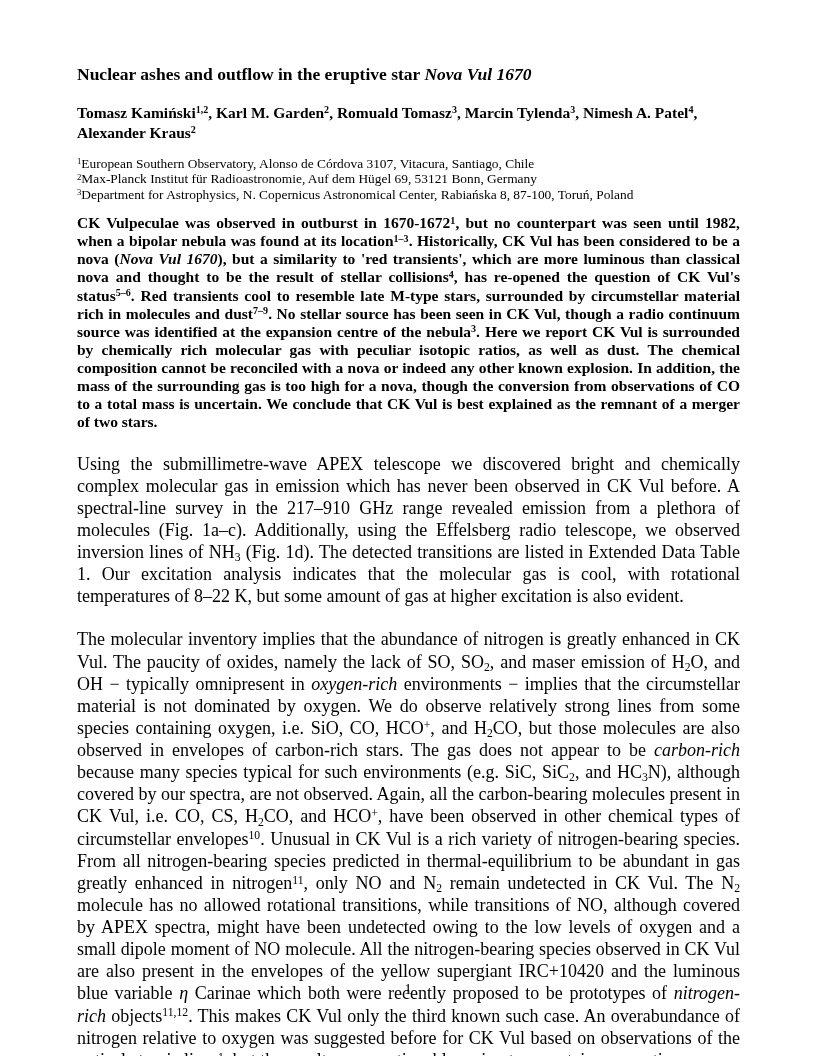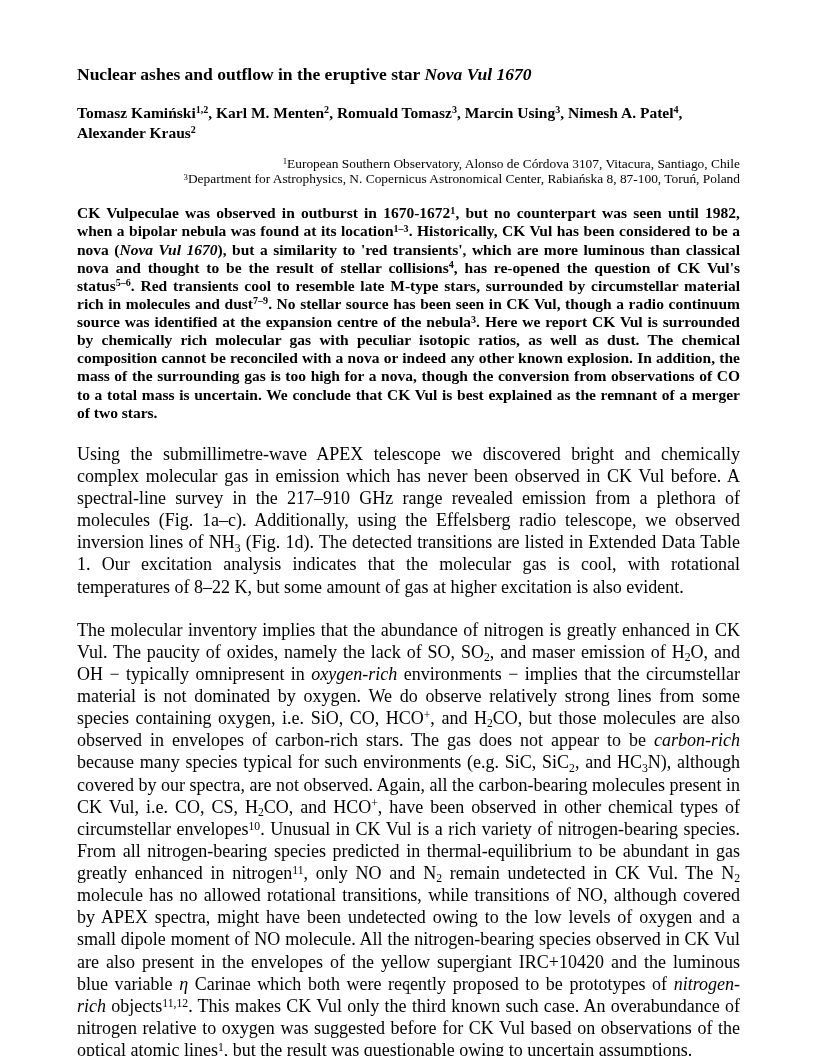--- a/index.html
+++ b/index.html
@@ -29,22 +29,21 @@
   }
   .authors {
     font-size: 15.5px;
     font-weight: bold;
     margin: 0 0 13px 0;
     line-height: 1.28;
   }
   .affiliations {
     font-size: 13.4px;
     line-height: 1.18;
-    margin: 0 0 17px 0;
-    text-align: right;
+    margin: 0 0 11px 0;
   }
   .abstract {
     font-size: 15.5px;
     font-weight: bold;
     text-align: justify;
     line-height: 1.17;
     margin: 8px 0 21px 0;
   }
   .body-para {
     font-size: 18px;
@@ -76,24 +75,25 @@
     font-size: 15px;
   }
 </style>
 </head>
 <body>
 
 <div class="page">
 
   <h1 class="title"><span>Nuclear ashes and outflow in the eruptive star </span><span class="rs-i">Nova Vul 1670</span></h1>
 
-  <p class="authors"><span>Tomasz Kamiński</span><span class="rs-sup">1,2</span><span>, Karl M. Menten</span><span class="rs-sup">2</span><span>, Romuald Tomasz</span><span class="rs-sup">3</span><span>, Marcin Using</span><span class="rs-sup">3</span><span>, Nimesh A. Patel</span><span class="rs-sup">4</span><span>, Alexander Kraus</span><span class="rs-sup">2</span></p>
+  <p class="authors"><span>Tomasz Kamiński</span><span class="rs-sup">1,2</span><span>, Karl M. Garden</span><span class="rs-sup">2</span><span>, Romuald Tomasz</span><span class="rs-sup">3</span><span>, Marcin Tylenda</span><span class="rs-sup">3</span><span>, Nimesh A. Patel</span><span class="rs-sup">4</span><span>, Alexander Kraus</span><span class="rs-sup">2</span></p>
 
   <div class="affiliations">
     <div class="affiliation"><span class="rs-sup">1</span><span>European Southern Observatory, Alonso de Córdova 3107, Vitacura, Santiago, Chile</span></div>
+    <div class="affiliation"><span class="rs-sup">2</span><span>Max-Planck Institut für Radioastronomie, Auf dem Hügel 69, 53121 Bonn, Germany</span></div>
     <div class="affiliation"><span class="rs-sup">3</span><span>Department for Astrophysics, N. Copernicus Astronomical Center, Rabiańska 8, 87-100, Toruń, Poland</span></div>
   </div>
 
   <p class="abstract"><span>CK Vulpeculae was observed in outburst in 1670-1672</span><span class="rs-sup">1</span><span>, but no counterpart was seen until 1982, when a bipolar nebula was found at its location</span><span class="rs-sup">1–3</span><span>. Historically, CK Vul has been considered to be a nova (</span><span class="rs-i">Nova Vul 1670</span><span>), but a similarity to 'red transients', which are more luminous than classical nova and thought to be the result of stellar collisions</span><span class="rs-sup">4</span><span>, has re-opened the question of CK Vul's status</span><span class="rs-sup">5–6</span><span>. Red transients cool to resemble late M-type stars, surrounded by circumstellar material rich in molecules and dust</span><span class="rs-sup">7–9</span><span>. No stellar source has been seen in CK Vul, though a radio continuum source was identified at the expansion centre of the nebula</span><span class="rs-sup">3</span><span>. Here we report CK Vul is surrounded by chemically rich molecular gas with peculiar isotopic ratios, as well as dust. The chemical composition cannot be reconciled with a nova or indeed any other known explosion. In addition, the mass of the surrounding gas is too high for a nova, though the conversion from observations of CO to a total mass is uncertain. We conclude that CK Vul is best explained as the remnant of a merger of two stars.</span></p>
 
   <p class="body-para"><span>Using the submillimetre-wave APEX telescope we discovered bright and chemically complex molecular gas in emission which has never been observed in CK Vul before. A spectral-line survey in the 217–910 GHz range revealed emission from a plethora of molecules (Fig. 1a–c). Additionally, using the Effelsberg radio telescope, we observed inversion lines of NH</span><span class="rs-sub">3</span><span> (Fig. 1d). The detected transitions are listed in Extended Data Table 1. Our excitation analysis indicates that the molecular gas is cool, with rotational temperatures of 8–22 K, but some amount of gas at higher excitation is also evident.</span></p>
 
   <p class="body-para"><span>The molecular inventory implies that the abundance of nitrogen is greatly enhanced in CK Vul. The paucity of oxides, namely the lack of SO, SO</span><span class="rs-sub">2</span><span>, and maser emission of H</span><span class="rs-sub">2</span><span>O, and OH − typically omnipresent in </span><span class="rs-i">oxygen-rich</span><span> environments − implies that the circumstellar material is not dominated by oxygen. We do observe relatively strong lines from some species containing oxygen, i.e. SiO, CO, HCO</span><span class="rs-sup">+</span><span>, and H</span><span class="rs-sub">2</span><span>CO, but those molecules are also observed in envelopes of carbon-rich stars. The gas does not appear to be </span><span class="rs-i">carbon-rich</span><span> because many species typical for such environments (e.g. SiC, SiC</span><span class="rs-sub">2</span><span>, and HC</span><span class="rs-sub">3</span><span>N), although covered by our spectra, are not observed. Again, all the carbon-bearing molecules present in CK Vul, i.e. CO, CS, H</span><span class="rs-sub">2</span><span>CO, and HCO</span><span class="rs-sup">+</span><span>, have been observed in other chemical types of circumstellar envelopes</span><span class="rs-sup">10</span><span>. Unusual in CK Vul is a rich variety of nitrogen-bearing species. From all nitrogen-bearing species predicted in thermal-equilibrium to be abundant in gas greatly enhanced in nitrogen</span><span class="rs-sup">11</span><span>, only NO and N</span><span class="rs-sub">2</span><span> remain undetected in CK Vul. The N</span><span class="rs-sub">2</span><span> molecule has no allowed rotational transitions, while transitions of NO, although covered by APEX spectra, might have been undetected owing to the low levels of oxygen and a small dipole moment of NO molecule. All the nitrogen-bearing species observed in CK Vul are also present in the envelopes of the yellow supergiant IRC+10420 and the luminous blue variable </span><span class="rs-i">η</span><span> Carinae  which both were recently proposed to be prototypes of </span><span class="rs-i">nitrogen-rich</span><span> objects</span><span class="rs-sup">11,12</span><span>. This makes CK Vul only the third known such case. An overabundance of nitrogen relative to oxygen was suggested before for CK Vul based on observations of the optical atomic lines</span><span class="rs-sup">1</span><span>, but the result was questionable owing to uncertain assumptions.</span></p>
 
   <div class="page-number">1</div>

